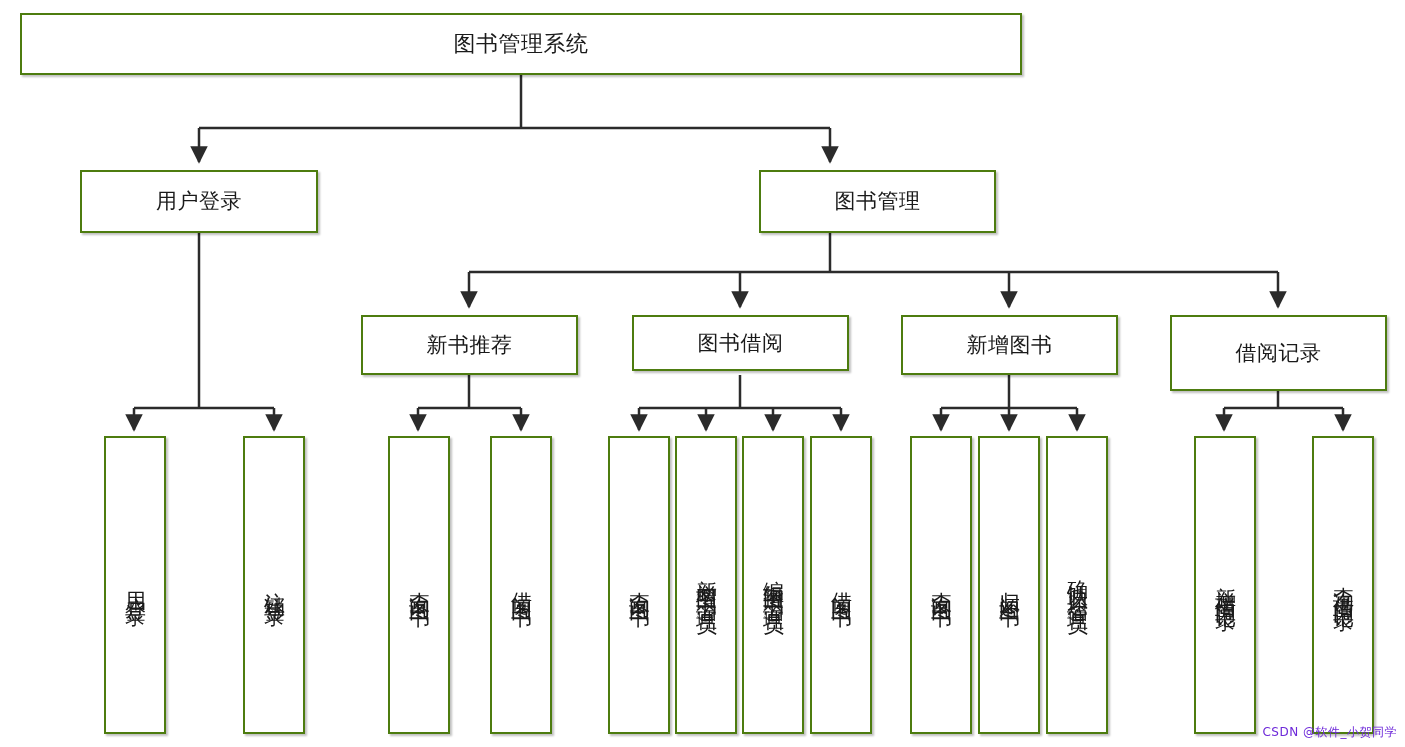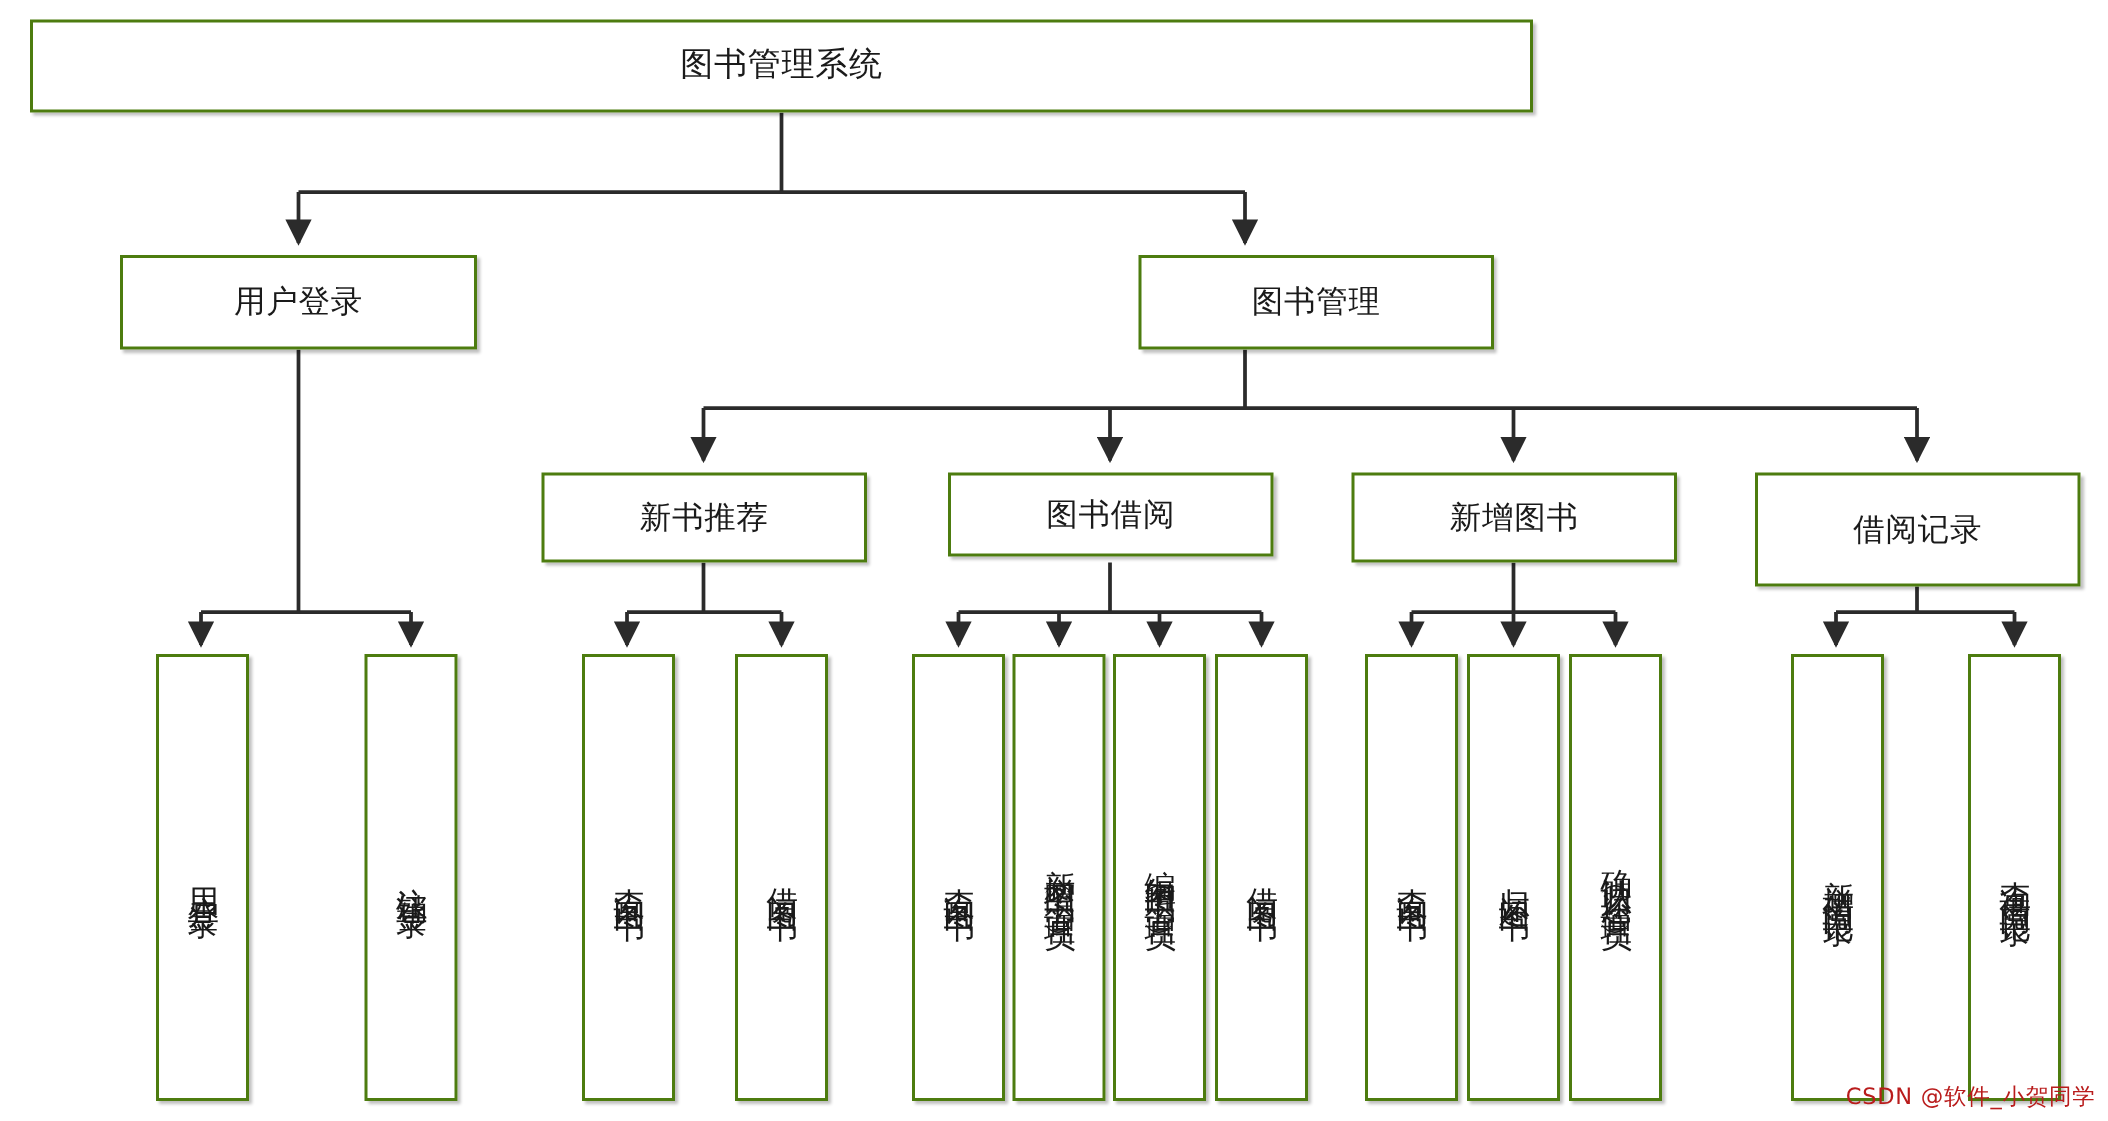--- a/index.html
+++ b/index.html
@@ -61,22 +61,22 @@
     text-orientation: upright;
     font-size: 21px;
     letter-spacing: 5px;
     line-height: 1;
     max-height: 100%;
   }
   #watermark {
     position: absolute;
     right: 8px;
     bottom: 6px;
-    font-size: 15px;
-    color: #b91c1c;
+    font-size: 12px;
+    color: #6d28d9;
     letter-spacing: 0.5px;
     white-space: nowrap;
     user-select: none;
   }
 </style>
 </head>
 <body>
 
 <div id="diagram-root">
 

